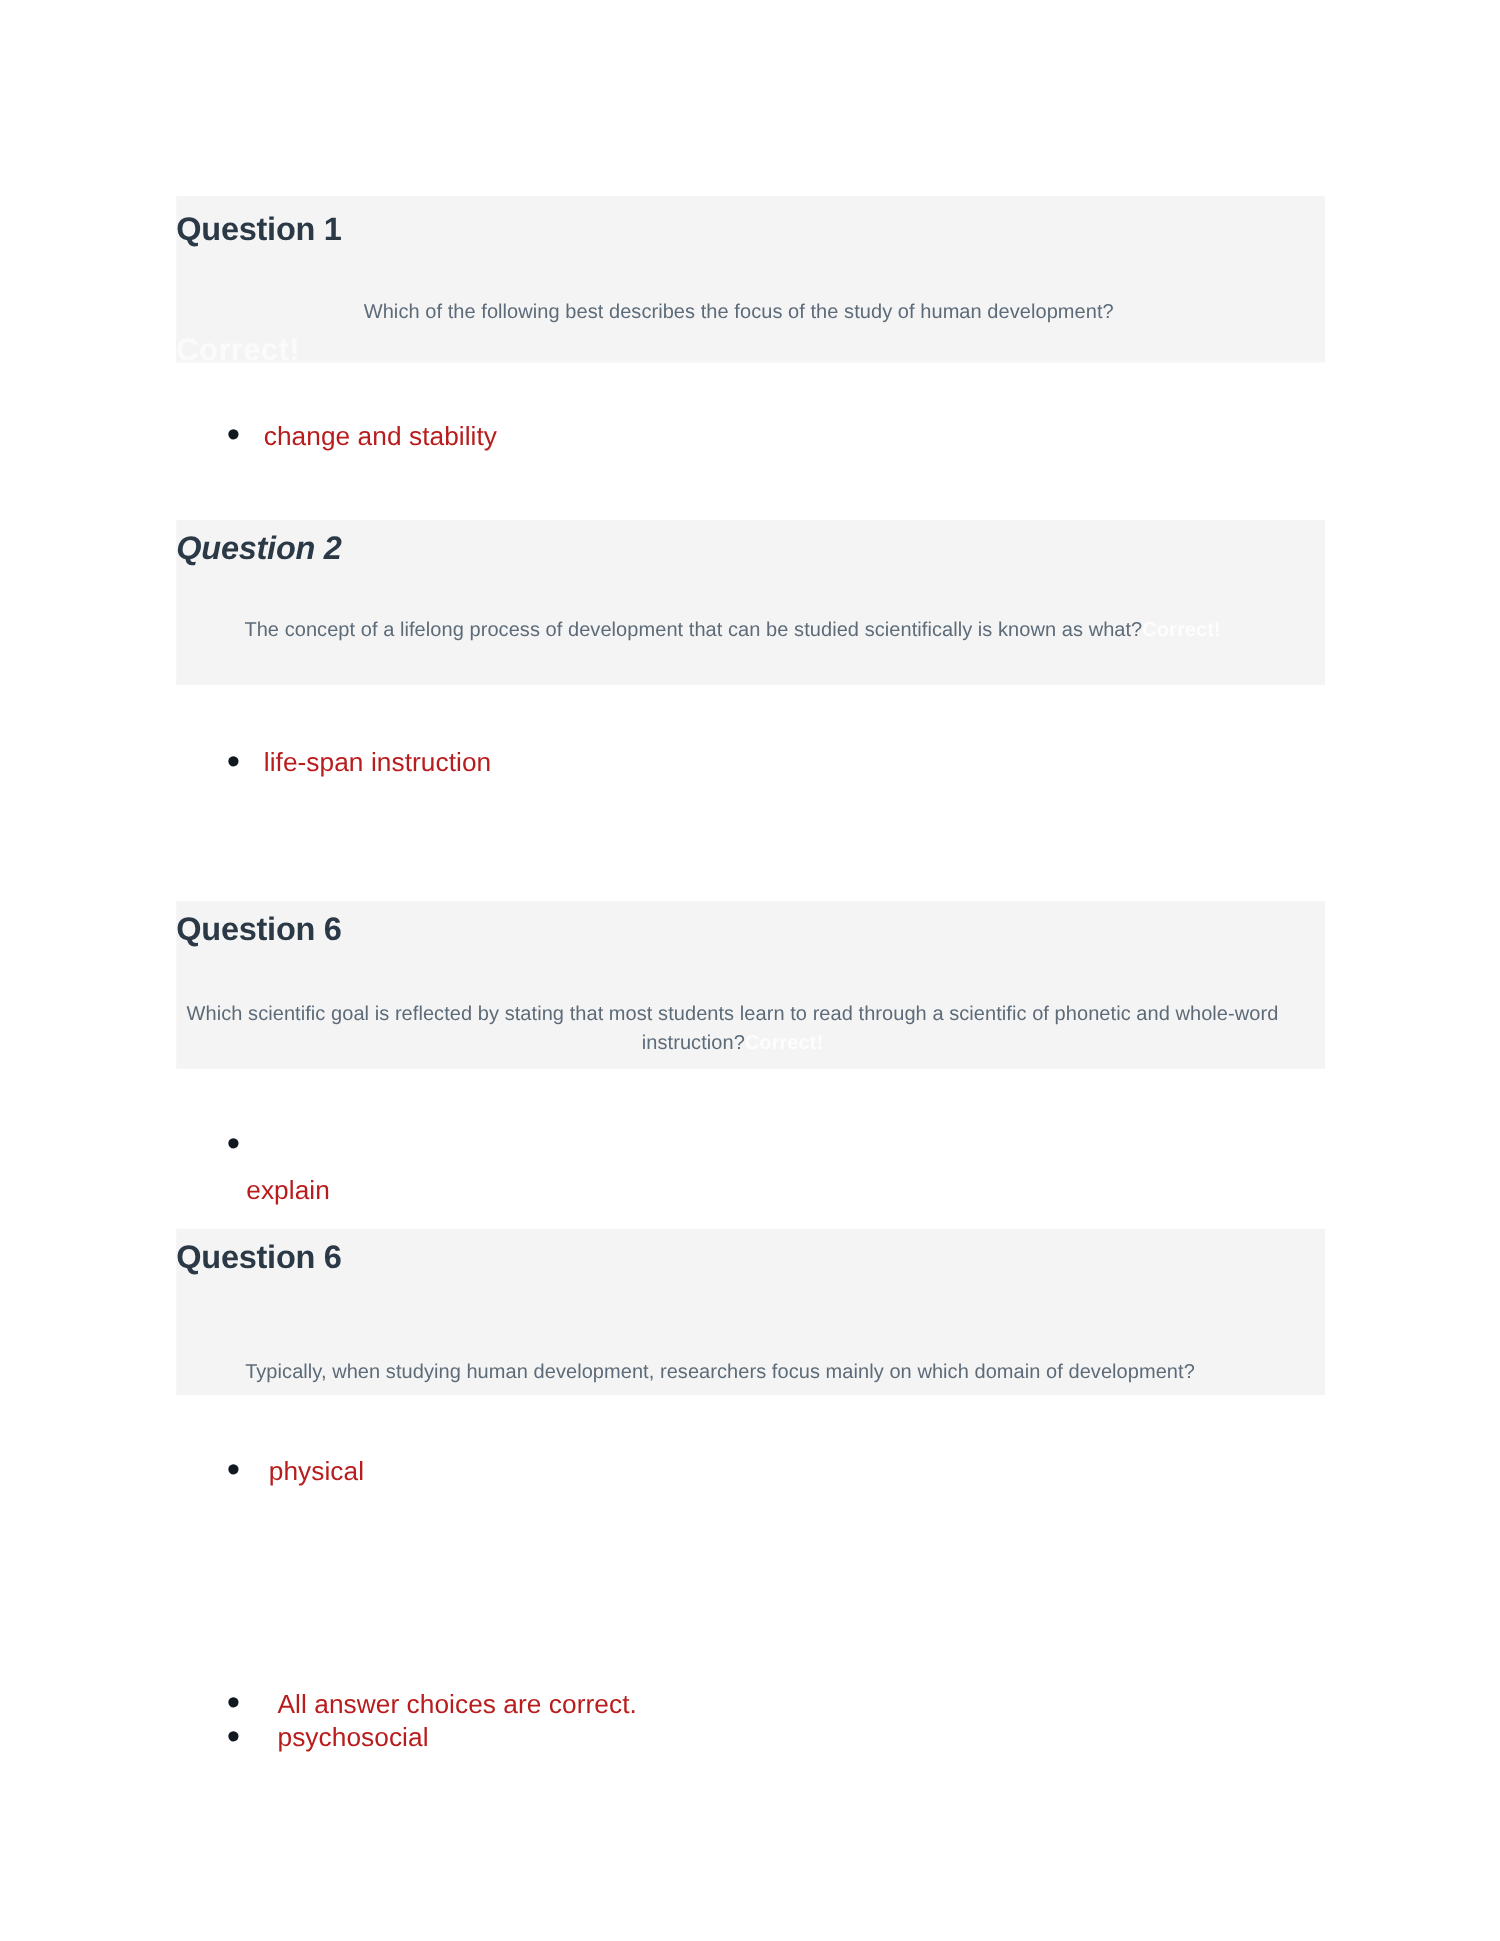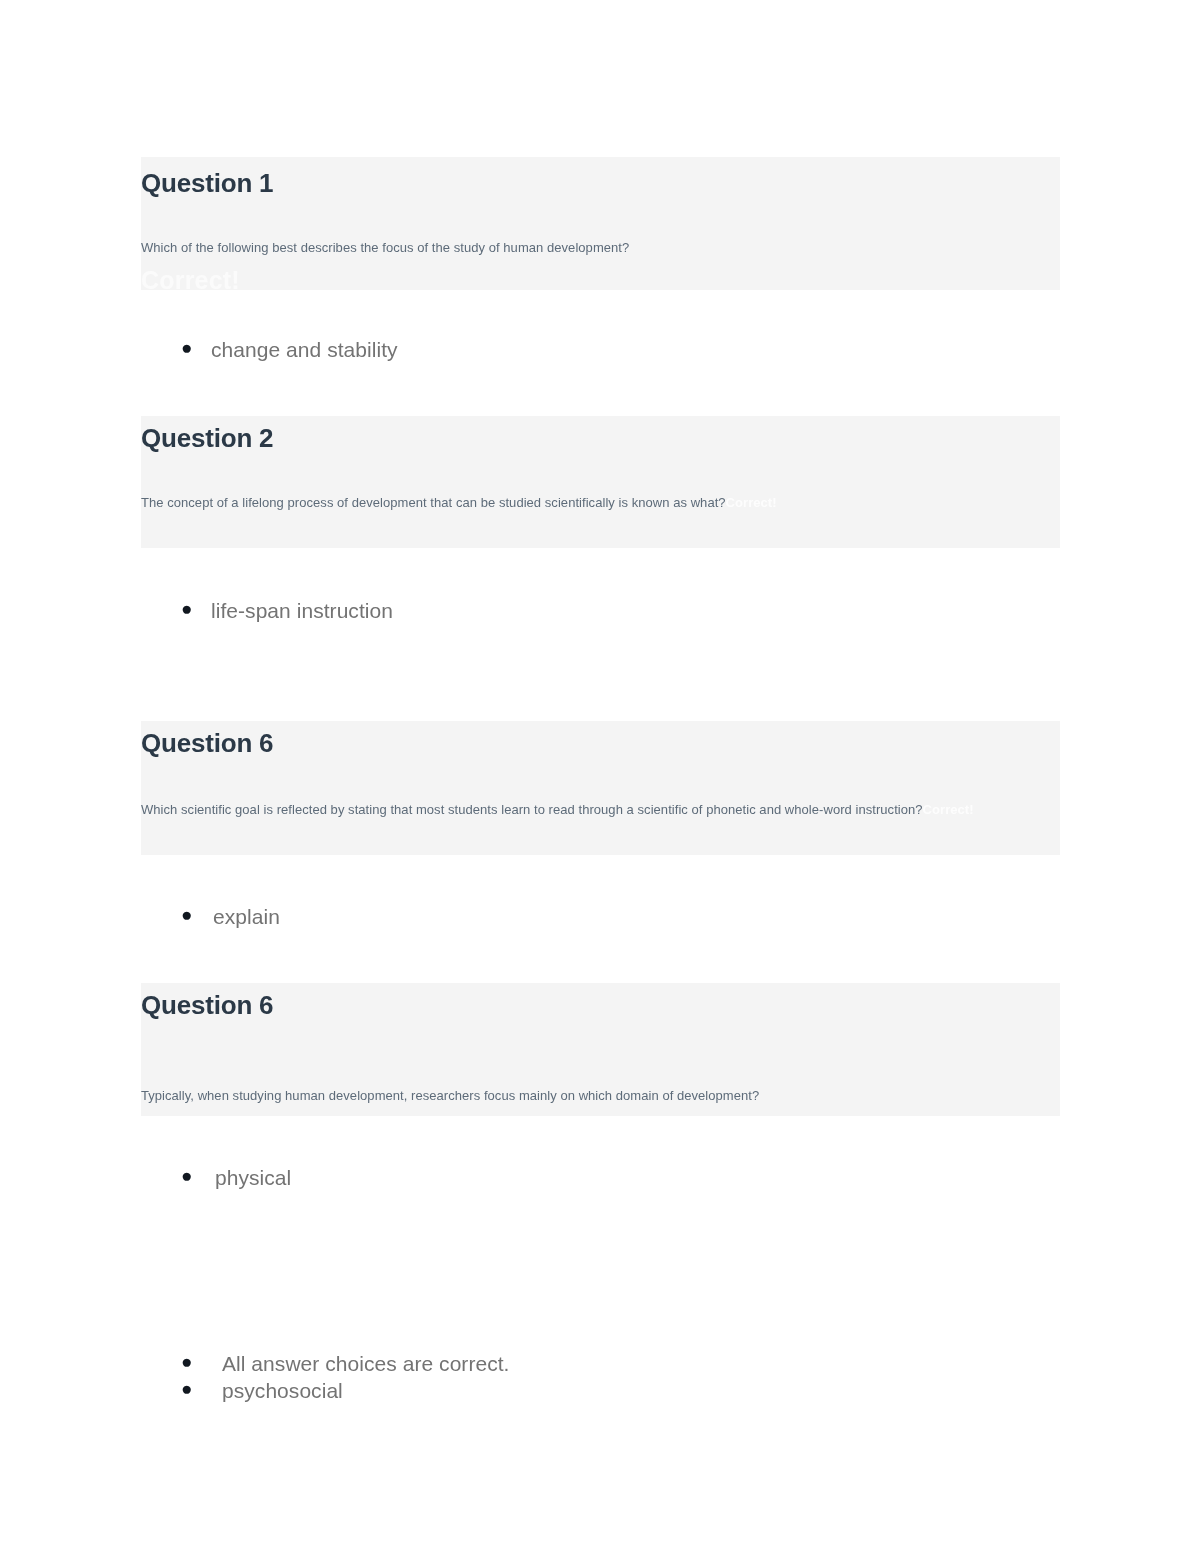--- a/index.html
+++ b/index.html
@@ -39,25 +39,26 @@
     font-weight: bold;
     color: #2b3947;
     letter-spacing: -0.2px;
     line-height: 1.1;
     white-space: nowrap;
   }
 
   .qtext {
     position: absolute;
     left: 0;
-    font-size: 13px;
+    font-size: 16px;
     font-weight: normal;
     color: #5d6b79;
     line-height: 1.42;
     letter-spacing: 0.05px;
+    text-align: center;
   }
 
   .correct-inline {
     color: #fdfdfd;
     font-weight: bold;
   }
 
   .correct-block {
     position: absolute;
     left: 0;
@@ -84,58 +85,58 @@
     top: 0;
     width: 10px;
     text-align: left;
     color: #111820;
     font-size: 19px;
     line-height: 1.3;
   }
   .answer .atext {
     position: absolute;
     top: 0;
-    color: #737373;
+    color: #b91c1c;
     text-align: center;
   }
 </style>
 </head>
 <body>
 
 <div class="page">
 
   <div class="qblock" style="top:157px; width:919px; height:133px;">
     <div class="qheading" style="top:12px;">Question 1</div>
     <div class="qtext" style="top:82px; width:900px;">Which of the following best describes the focus of the study of human development?</div>
     <div class="correct-block" style="top:110px;">Correct!</div>
   </div>
 
   <div class="answer" style="left:181px; top:336px; width:500px;">
     <span class="bullet">●</span>
     <span class="atext" style="left:30px;">change and stability</span>
   </div>
 
   <div class="qblock" style="top:416px; width:919px; height:132px;">
-    <div class="qheading" style="top:8px;">Question 2</div>
+    <div class="qheading" style="top:8px;font-style:italic;">Question 2</div>
     <div class="qtext" style="top:78px; width:890px;"><span>The concept of a lifelong process of development that can be studied scientifically is known as what?</span><span class="correct-inline">Correct!</span></div>
   </div>
 
   <div class="answer" style="left:181px; top:597px; width:500px;">
     <span class="bullet">●</span>
     <span class="atext" style="left:30px;">life-span instruction</span>
   </div>
 
   <div class="qblock" style="top:721px; width:919px; height:134px;">
     <div class="qheading" style="top:8px;">Question 6</div>
     <div class="qtext" style="top:80px; width:890px;"><span>Which scientific goal is reflected by stating that most students learn to read through a scientific of phonetic and whole-word instruction?</span><span class="correct-inline">Correct!</span></div>
   </div>
 
   <div class="answer" style="left:181px; top:903px; width:500px;">
     <span class="bullet">●</span>
-    <span class="atext" style="left:32px;">explain</span>
+    <span class="atext" style="left:16px;margin-top:36px;">explain</span>
   </div>
 
   <div class="qblock" style="top:983px; width:919px; height:133px;">
     <div class="qheading" style="top:8px;">Question 6</div>
     <div class="qtext" style="top:80px; width:870px;margin-top:24px;">Typically, when studying human development, researchers focus mainly on which domain of development?</div>
   </div>
 
   <div class="answer" style="left:181px; top:1164px; width:500px;">
     <span class="bullet">●</span>
     <span class="atext" style="left:34px;">physical</span>

